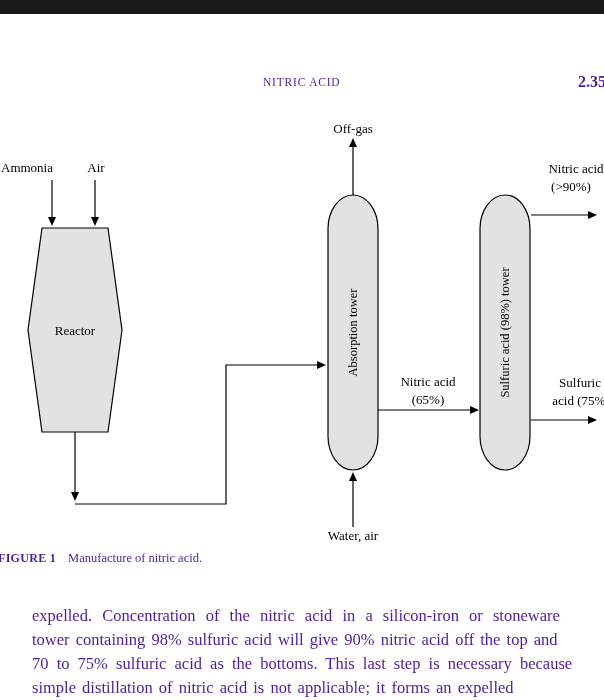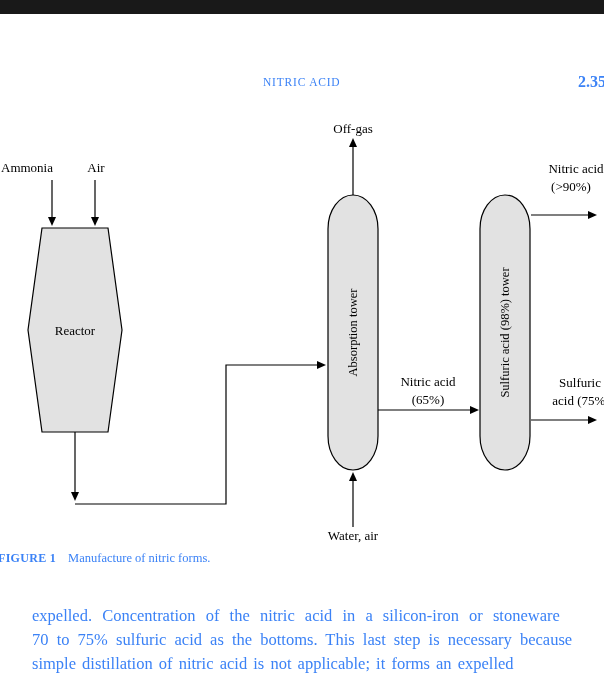--- a/index.html
+++ b/index.html
@@ -3,21 +3,21 @@
 <meta charset="utf-8">
 <style>
   html, body { margin: 0; padding: 0; background: #ffffff; }
   .page {
     position: relative;
     width: 604px;
     height: 700px;
     overflow: hidden;
     background: #ffffff;
     font-family: "Liberation Serif", serif;
-    color: #3b82f6;
+    color: #4c1d95;
   }
   .top-bar {
     position: absolute;
     left: 0; top: 0;
     width: 604px; height: 14px;
     background: #191919;
   }
   .rh-title {
     position: absolute;
     left: 263px; top: 76px;
@@ -149,22 +149,23 @@
     <g>
       <text x="580" y="287" text-anchor="middle">Sulfuric</text>
       <text x="581" y="305" text-anchor="middle">acid (75%)</text>
       <line class="flow-line" x1="531" y1="320" x2="588" y2="320"></line>
       <polygon class="ah" points="588,316 588,324 597,320"></polygon>
     </g>
 
   </svg>
 
   <div class="caption">
-    <span class="cap-label">FIGURE 1</span><span class="cap-text">Manufacture of nitric forms.</span>
+    <span class="cap-label">FIGURE 1</span><span class="cap-text">Manufacture of nitric acid.</span>
   </div>
 
   <div class="body-text">
     <div class="bline l1">expelled. Concentration of the nitric acid in a silicon-iron or stoneware</div>
+    <div class="bline l2">tower containing 98% sulfuric acid will give 90% nitric acid off the top and</div>
     <div class="bline l3">70 to 75% sulfuric acid as the bottoms. This last step is necessary because</div>
     <div class="bline l4">simple distillation of nitric acid is not applicable; it forms an expelled</div>
   </div>
 
 </div>
 
 </body></html>

